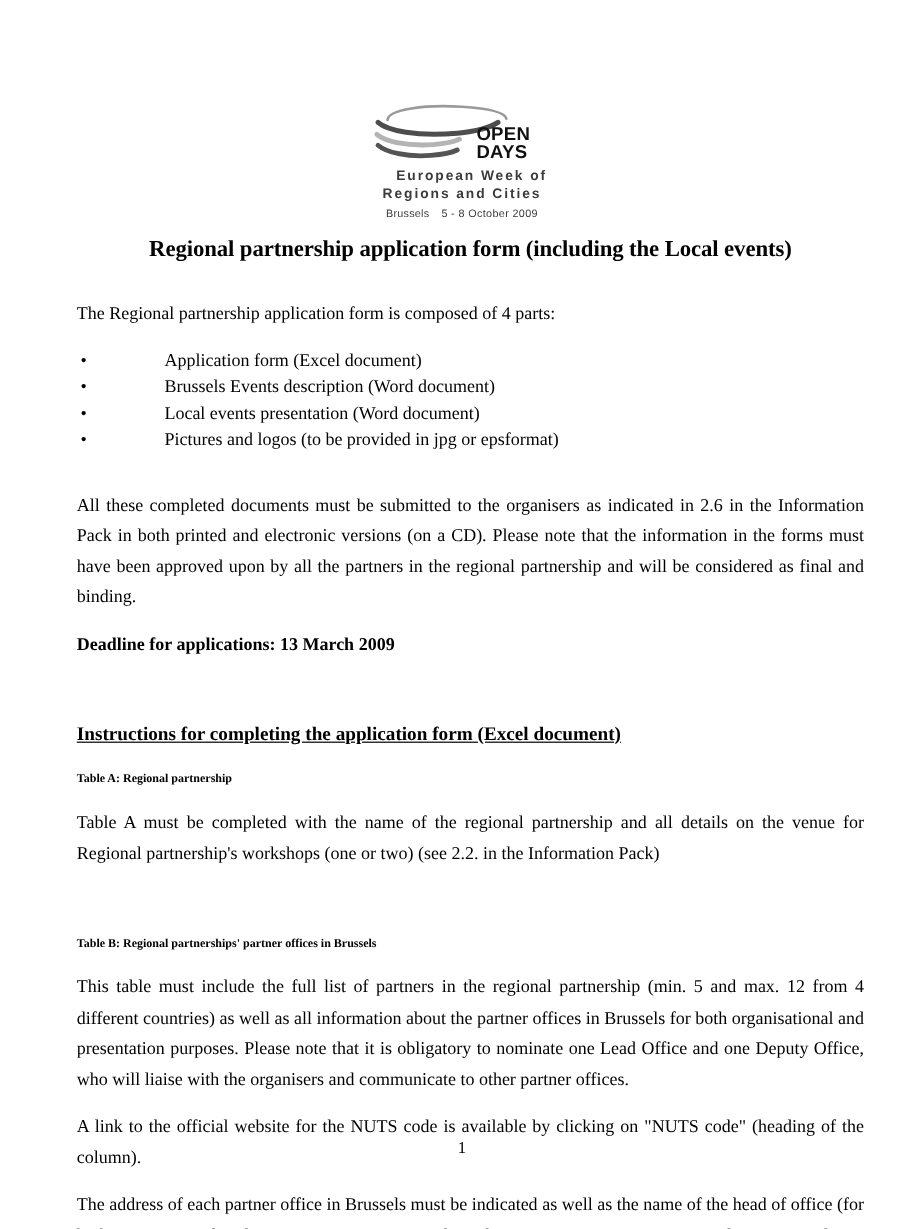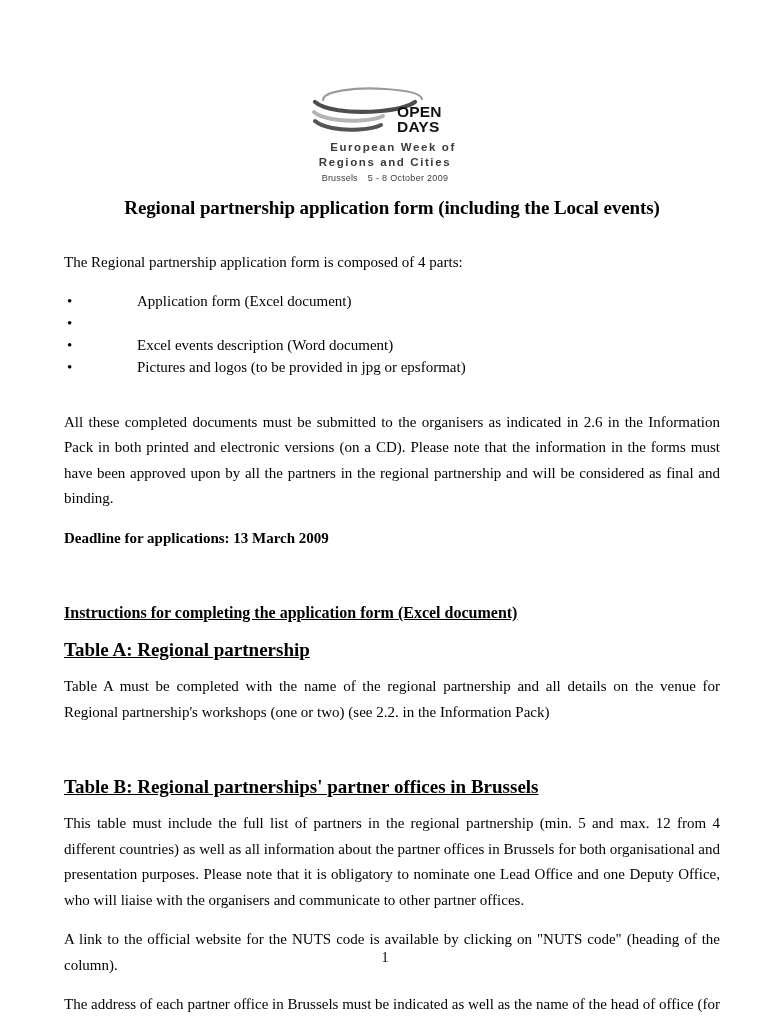--- a/index.html
+++ b/index.html
@@ -87,25 +87,24 @@
 
   .h-section {
     font-size: 16px;
     font-weight: bold;
     text-decoration: underline;
     margin: 0 0 17px 0;
     line-height: 20px;
   }
 
   .h-sub {
-    font-size: 19px;
+    font-size: 10px;
     font-weight: bold;
     margin: 0 0 14px 0;
     line-height: 20px;
-    text-decoration: underline;
   }
 
   p.body {
     font-size: 15px;
     line-height: 25.5px;
     margin: 0 0 14px 0;
     text-align: justify;
     text-justify: inter-word;
   }
   p.body.nojust { text-align: left; }
@@ -187,24 +186,25 @@
 
     <p class="body nojust">The Regional partnership application form is composed of 4 parts:</p>
 
     <ul class="bullets">
       <li>
         <span class="bullet-dot">•</span>
         <span class="bullet-text">Application form (Excel document)</span>
       </li>
       <li>
         <span class="bullet-dot">•</span>
-      </li>
-      <li>
-        <span class="bullet-dot">•</span>
-        <span class="bullet-text">Excel events description (Word document)</span>
+        <span class="bullet-text">Brussels Events description (Word document)</span>
+      </li>
+      <li>
+        <span class="bullet-dot">•</span>
+        <span class="bullet-text">Local events presentation (Word document)</span>
       </li>
       <li>
         <span class="bullet-dot">•</span>
         <span class="bullet-text">Pictures and logos (to be provided in jpg or epsformat)</span>
       </li>
     </ul>
 
     <div class="gap-md"></div>
 
     <p class="body">All these completed documents must be submitted to the organisers as indicated in 2.6 in the Information Pack in both printed and electronic versions (on a CD). Please note that the information in the forms must have been approved upon by all the partners in the regional partnership and will be considered as final and binding.</p>

